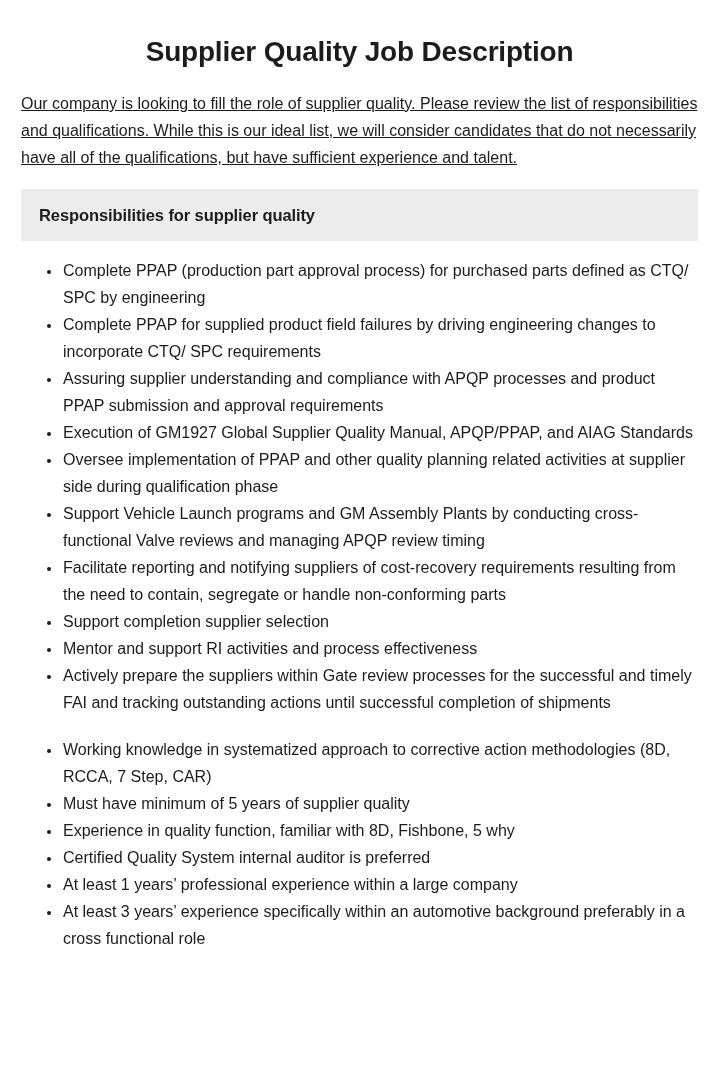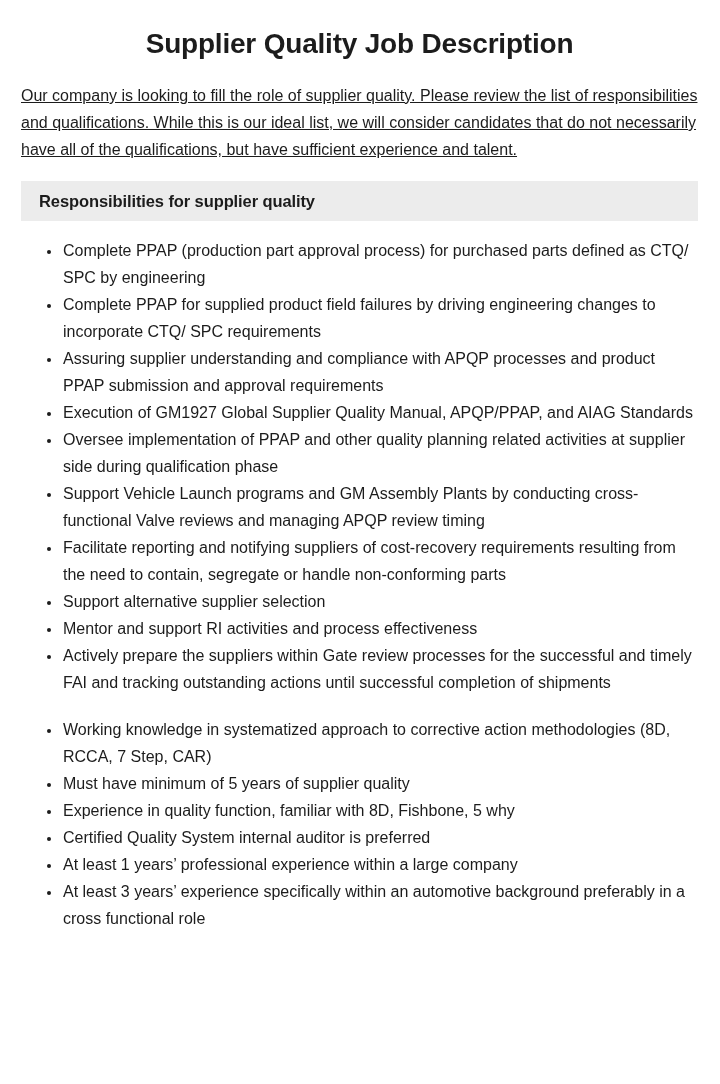--- a/index.html
+++ b/index.html
@@ -18,33 +18,33 @@
   .page {
     padding: 0 22px 0 21px;
     box-sizing: border-box;
     width: 720px;
   }
   .page-title {
     font-size: 28px;
     line-height: 38px;
     font-weight: 700;
     text-align: center;
-    margin: 8px;
+    margin: 16px;
     padding-top: 17px;
     letter-spacing: -0.2px;
   }
   .intro {
     font-size: 16px;
     line-height: 27px;
     margin: 19px 0 0 0;
     text-decoration: underline;
   }
   .section-bar {
     background: #ececec;
-    height: 40px;
+    height: 52px;
     display: flex;
     align-items: center;
     padding-left: 18px;
     margin-top: 18px;
     box-sizing: border-box;
   }
   .section-bar span {
     font-size: 16.5px;
     font-weight: 700;
     letter-spacing: -0.1px;
@@ -79,21 +79,21 @@
       <span>Responsibilities for supplier quality</span>
     </div>
     <ul class="bullets">
       <li>Complete PPAP (production part approval process) for purchased parts defined as CTQ/ SPC by engineering</li>
       <li>Complete PPAP for supplied product field failures by driving engineering changes to incorporate CTQ/ SPC requirements</li>
       <li>Assuring supplier understanding and compliance with APQP processes and product PPAP submission and approval requirements</li>
       <li>Execution of GM1927 Global Supplier Quality Manual, APQP/PPAP, and AIAG Standards</li>
       <li>Oversee implementation of PPAP and other quality planning related activities at supplier side during qualification phase</li>
       <li>Support Vehicle Launch programs and GM Assembly Plants by conducting cross-functional Valve reviews and managing APQP review timing</li>
       <li>Facilitate reporting and notifying suppliers of cost-recovery requirements resulting from the need to contain, segregate or handle non-conforming parts</li>
-      <li>Support alternative supplier selection</li>
+      <li>Support completion supplier selection</li>
       <li>Mentor and support RI activities and process effectiveness</li>
       <li>Actively prepare the suppliers within Gate review processes for the successful and timely FAI and tracking outstanding actions until successful completion of shipments</li>
     </ul>
   </section>
 
   <section>
     <ul class="bullets">
       <li>Working knowledge in systematized approach to corrective action methodologies (8D, RCCA, 7 Step, CAR)</li>
       <li>Must have minimum of 5 years of supplier quality</li>
       <li>Experience in quality function, familiar with 8D, Fishbone, 5 why</li>

